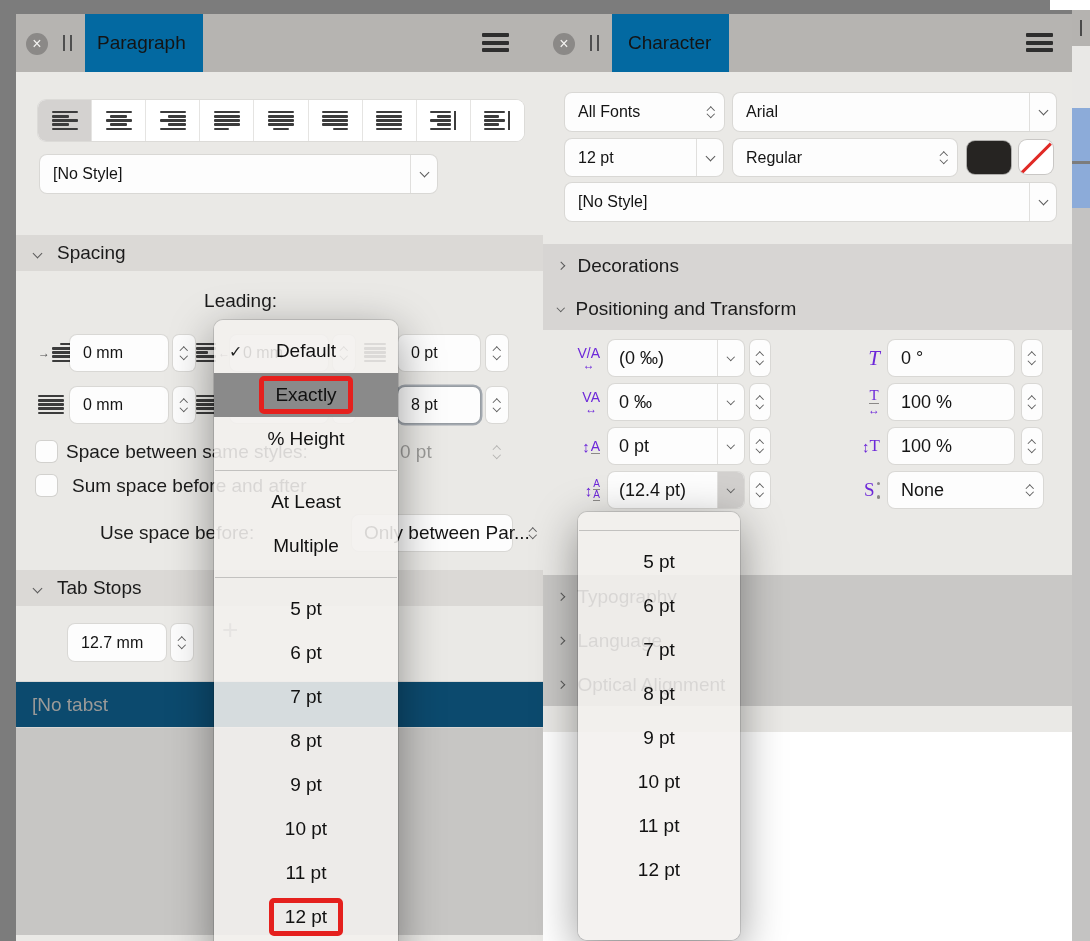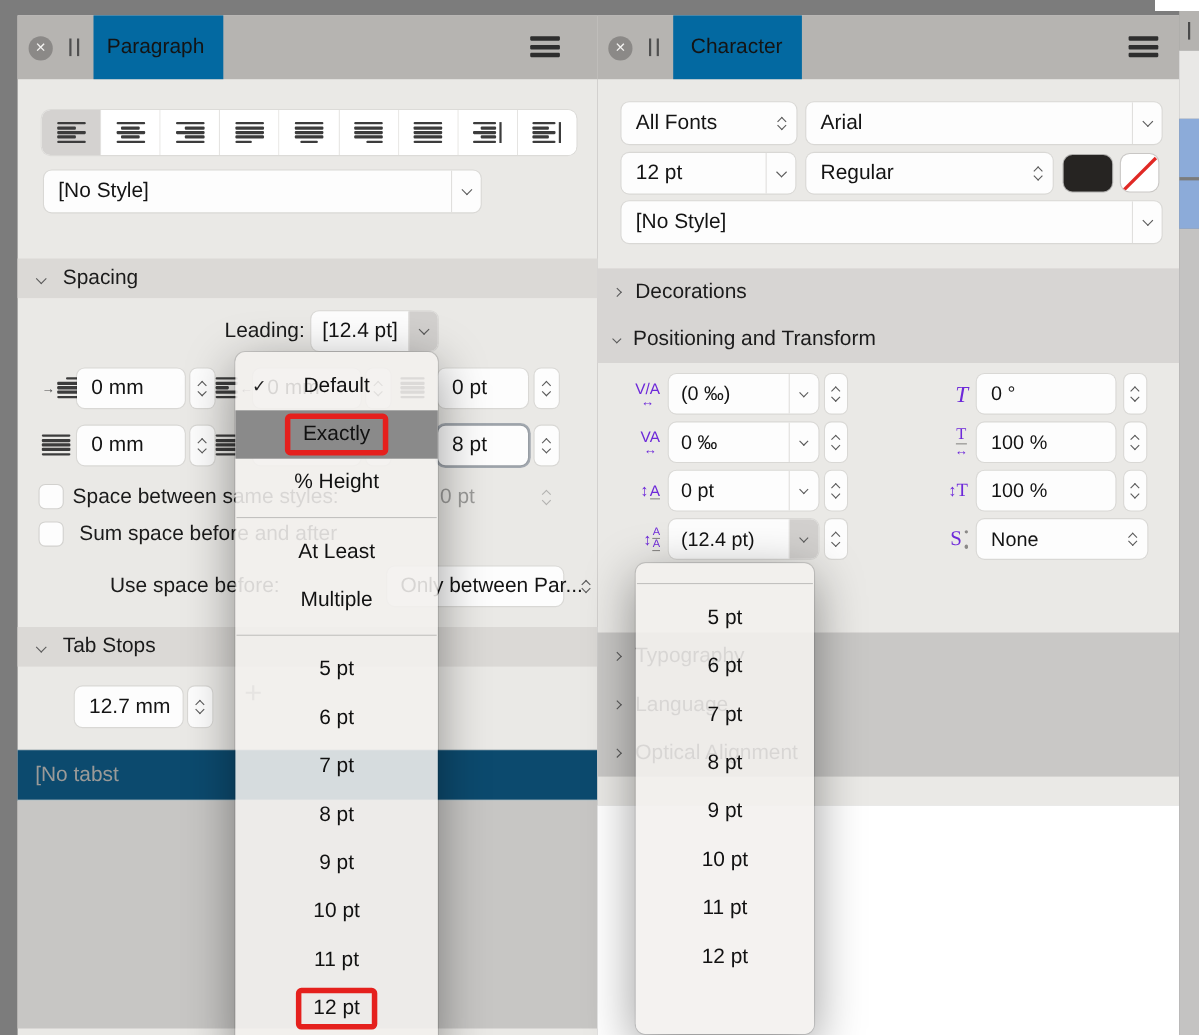--- a/index.html
+++ b/index.html
@@ -10,21 +10,21 @@
   .panel{background:#eae9e6;}
   .phead{position:absolute;left:0;top:0;right:0;height:58px;background:#b6b4b1;}
   .tab{position:absolute;top:0;height:58px;background:#0369a1;display:flex;align-items:center;}
   .ptitle{font-size:19px;font-weight:500;color:#141414;}
   .closebtn{position:absolute;width:22px;height:22px;border-radius:50%;background:#8b8987;color:#f4f3f1;
             display:flex;align-items:center;justify-content:center;font-size:16px;line-height:1;}
   .pause{position:absolute;width:9px;height:16px;border-left:2px solid #4f4f4f;border-right:2px solid #4f4f4f;}
   .hamb{position:absolute;width:27px;height:19px;display:flex;flex-direction:column;justify-content:space-between;}
   .hamb i{display:block;height:4px;background:#2e2e2e;border-radius:1px;}
   .box{background:#fdfdfd;border-radius:7px;display:flex;align-items:center;box-shadow:0 0 0 1px rgba(0,0,0,.07);}
-  .val{font-size:19px;color:#141414;padding-left:13px;white-space:nowrap;}
+  .val{font-size:16px;color:#141414;padding-left:13px;white-space:nowrap;}
   .divider{width:1px;align-self:stretch;background:#e0dfdd;margin-left:auto;}
   .chevwrap{width:26px;min-width:26px;display:flex;align-items:center;justify-content:center;align-self:stretch;}
   .chevwrap.pressed{background:#d2d0ce;border-radius:0 7px 7px 0;}
   .chev{display:inline-block;width:7px;height:7px;border-right:1.8px solid #5a5a5a;border-bottom:1.8px solid #5a5a5a;}
   .chev.down{transform:rotate(45deg);margin-top:-3px;}
   .chev.up{transform:rotate(-135deg);margin-bottom:-3px;}
   .chev.right{transform:rotate(-45deg);}
   .chev.sm{width:5.5px;height:5.5px;border-width:1.6px;}
   .stepper{background:#fdfdfd;border-radius:6px;box-shadow:0 0 0 1px rgba(0,0,0,.07);
            display:flex;flex-direction:column;align-items:center;justify-content:center;gap:5px;}
@@ -174,27 +174,20 @@
     </div>
 
     <div class="band" style="left:0;top:221px;width:527px;height:36px;background:#dbd9d6;">
       <span class="chev down" style="margin:0 0 0 18px;"></span>
       <span style="margin-left:16px;">Spacing</span>
     </div>
 
     <div class="srow" style="left:60px;top:269px;width:201px;height:36px;justify-content:flex-end;">
       <span class="lbl">Leading:</span>
     </div>
-    <div class="box abs" style="left:267px;top:269px;width:115px;height:36px;border-radius:7px;">
-      <span class="val" style="padding-left:10px;">[12.4 pt]</span>
-      <span class="divider"></span>
-        <span class="chevwrap pressed">
-          <span class="chev down"></span>
-        </span>
-    </div>
 
     <div class="indicon" style="left:22px;top:329px;">
       <span class="arr">→</span>
         <div class="bars r" style="width:20px;height:19px;">
           <i style="width: 60%;"></i>
           <i style="width: 100%;"></i>
           <i style="width: 100%;"></i>
           <i style="width: 100%;"></i>
           <i style="width: 100%;"></i>
         </div>

